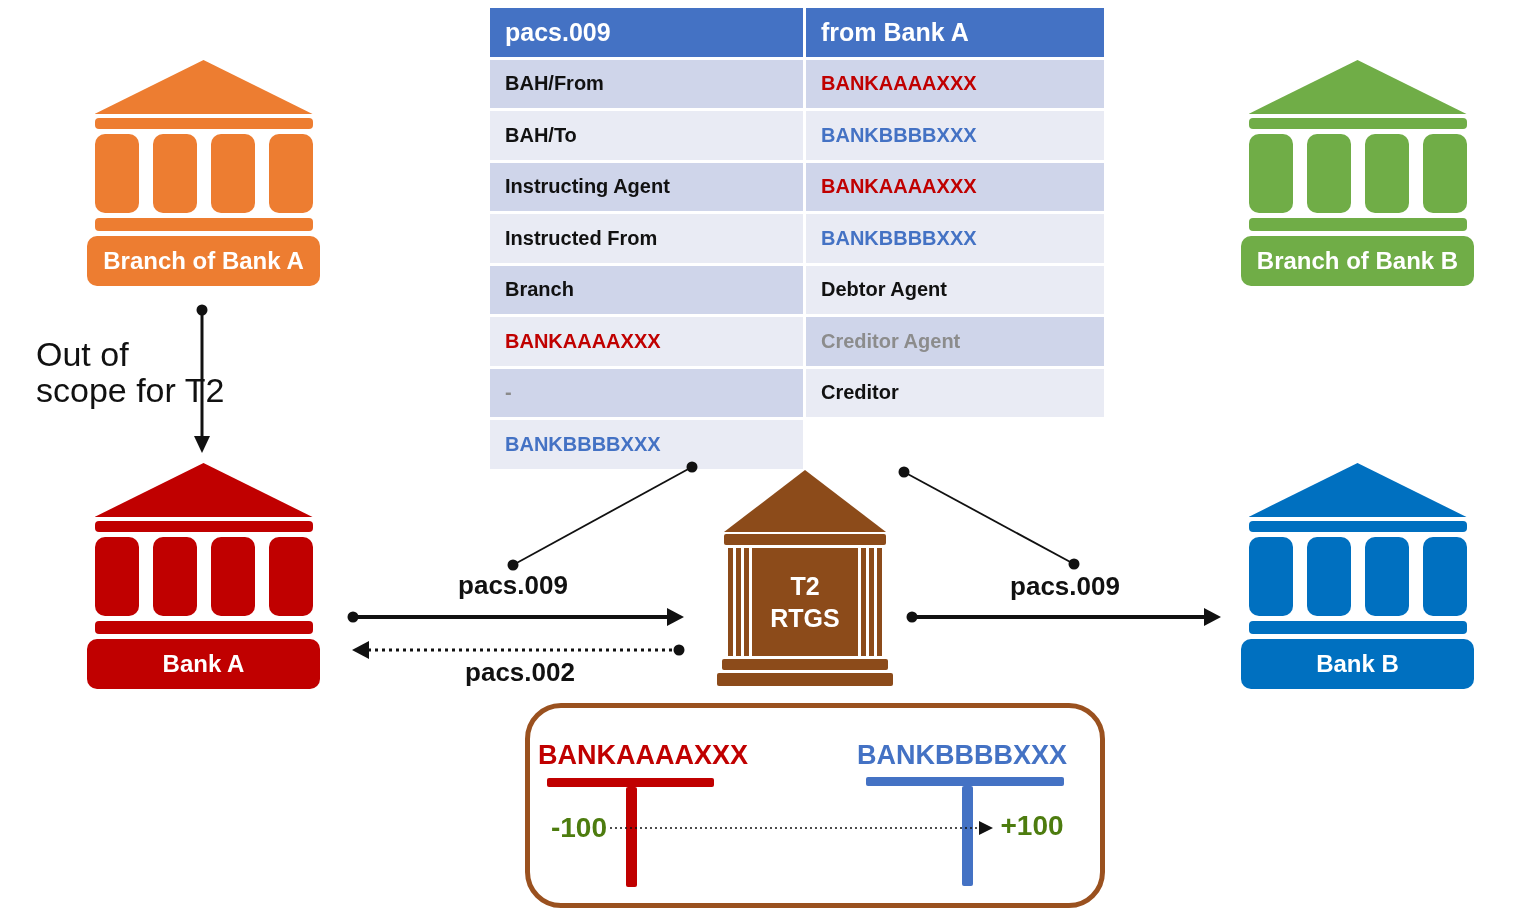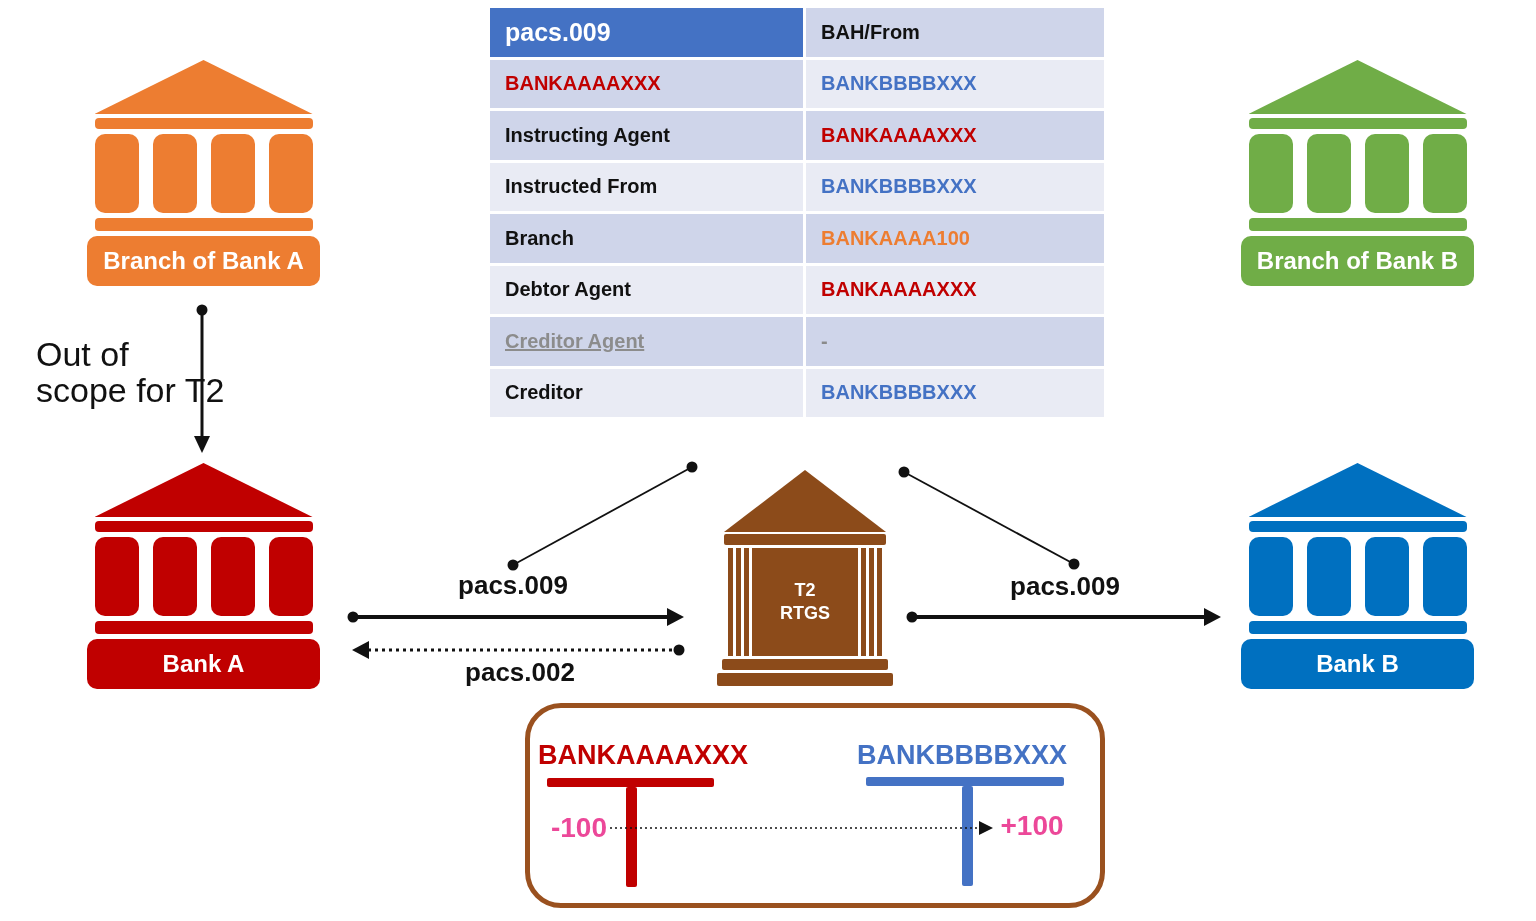--- a/index.html
+++ b/index.html
@@ -11,73 +11,74 @@
   .pacs-table{
     position:absolute;left:490px;top:8px;width:614px;
     display:grid;grid-template-columns:313px 298px;gap:3px;
     grid-auto-rows:48.5px;background:#fff;
   }
   .cell{display:flex;align-items:center;padding-left:15px;font-weight:700;font-size:20px;box-sizing:border-box;}
   .head-cell{background:var(--hdr);color:#fff;font-size:25px;}
   .band-dark{background:var(--band-dark);}
   .band-light{background:var(--band-light);}
   .label-cell{color:#111;}
-  .label-cell.muted{color:#8C8C8C;text-decoration:underline;}
+  .label-cell.muted{color:#8C8C8C;}
   
   .bank{position:absolute;width:233px;display:flex;flex-direction:column;align-items:center;}
   .bank .roof{width:218px;height:54px;background:var(--c);clip-path:polygon(50% 0,100% 100%,0 100%);}
   .bank .lintel{margin-top:4px;width:218px;height:11px;border-radius:4px;background:var(--c);}
   .bank .cols{margin-top:5px;width:218px;display:flex;justify-content:space-between;}
   .bank .col{width:44px;height:79px;border-radius:10px;background:var(--c);}
   .bank .basebar{margin-top:5px;width:218px;height:13px;border-radius:4px;background:var(--c);}
   .bank .bank-label{margin-top:5px;width:233px;height:50px;border-radius:10px;background:var(--c);
     color:#fff;font-weight:700;font-size:24px;display:flex;align-items:center;justify-content:center;}
   
   .t2{position:absolute;left:717px;top:470px;width:176px;display:flex;flex-direction:column;align-items:center;}
   .t2 .roof{width:162px;height:62px;background:var(--c);clip-path:polygon(50% 0,100% 100%,0 100%);}
   .t2 .lintel{margin-top:2px;width:162px;height:11px;border-radius:2px;background:var(--c);}
   .t2 .mid{margin-top:3px;display:flex;gap:3px;height:108px;}
   .t2 .pilaster{width:21px;height:108px;
     background:linear-gradient(90deg,var(--c) 0 5px,#fff 5px 8px,var(--c) 8px 13px,#fff 13px 16px,var(--c) 16px 21px);}
-  .t2 .panel{width:106px;background:var(--c);color:#fff;font-weight:700;font-size:18px;line-height:1.3;
+  .t2 .panel{width:106px;background:var(--c);color:#fff;font-weight:700;font-size:25px;line-height:1.3;
     display:flex;flex-direction:column;align-items:center;justify-content:center;}
   .t2 .base1{margin-top:3px;width:166px;height:11px;border-radius:2px;background:var(--c);}
   .t2 .base2{margin-top:3px;width:176px;height:13px;border-radius:2px;background:var(--c);}
   
   .flow-label{position:absolute;font-weight:700;font-size:26px;color:#111;text-align:center;}
   .note{position:absolute;left:36px;top:336px;font-size:34px;line-height:36px;color:#111;}
   
   .settlement{position:absolute;left:525px;top:703px;width:580px;height:205px;box-sizing:border-box;
     border:5px solid var(--box);border-radius:36px;background:#fff;}
   .settlement .acct-label{position:absolute;font-weight:700;font-size:27px;text-align:center;}
   .settlement .hbar{position:absolute;height:9px;border-radius:2px;}
   .settlement .vbar{position:absolute;width:11px;height:100px;border-radius:2px;}
-  .settlement .amount{position:absolute;font-weight:700;font-size:28px;color:#ec4899;text-align:center;}
+  .settlement .amount{position:absolute;font-weight:700;font-size:28px;color:#4d7c0f;text-align:center;}
   
   .overlay{position:absolute;left:0;top:0;}
   .overlay line{stroke:#111;}
   .overlay circle,.overlay polygon{fill:#111;stroke:none;}
 </style>
 </head>
 <body>
 
 <div id="canvas" style="--hdr: #4472C4; --band-dark: #CFD5EA; --band-light: #E9EBF4; --box: #9A511F;">
 
   <div class="pacs-table">
     <div class="cell head-cell">pacs.009</div>
+    <div class="cell head-cell">from Bank A</div>
 
   <div class="cell label-cell band-dark">BAH/From</div>
       <div class="cell value-cell band-dark" style="color: rgb(192, 0, 0);">BANKAAAAXXX</div>
+      <div class="cell label-cell band-light">BAH/To</div>
       <div class="cell value-cell band-light" style="color: rgb(68, 114, 196);">BANKBBBBXXX</div>
       <div class="cell label-cell band-dark">Instructing Agent</div>
       <div class="cell value-cell band-dark" style="color: rgb(192, 0, 0);">BANKAAAAXXX</div>
       <div class="cell label-cell band-light">Instructed From</div>
       <div class="cell value-cell band-light" style="color: rgb(68, 114, 196);">BANKBBBBXXX</div>
       <div class="cell label-cell band-dark">Branch</div>
-      <div class="cell value-cell band-dark" style="color: rgb(237, 125, 49);">BANKAAAA100</div>
       <div class="cell label-cell band-light">Debtor Agent</div>
       <div class="cell value-cell band-light" style="color: rgb(192, 0, 0);">BANKAAAAXXX</div>
       <div class="cell label-cell band-dark muted">Creditor Agent</div>
       <div class="cell value-cell band-dark" style="color: rgb(138, 138, 138);">-</div>
       <div class="cell label-cell band-light">Creditor</div>
       <div class="cell value-cell band-light" style="color: rgb(68, 114, 196);">BANKBBBBXXX</div>
     </div>
 
   <div class="bank" style="left: 87px; top: 60px; --c: #ED7D31;">
     <div class="roof"></div>

